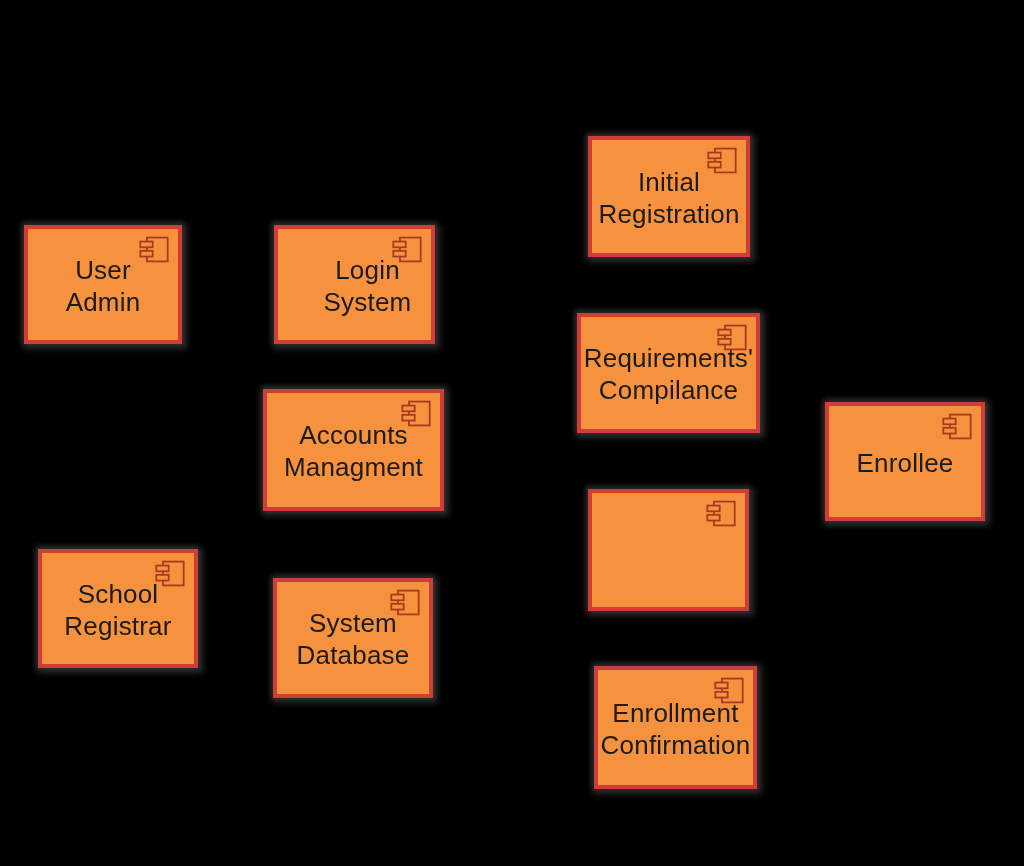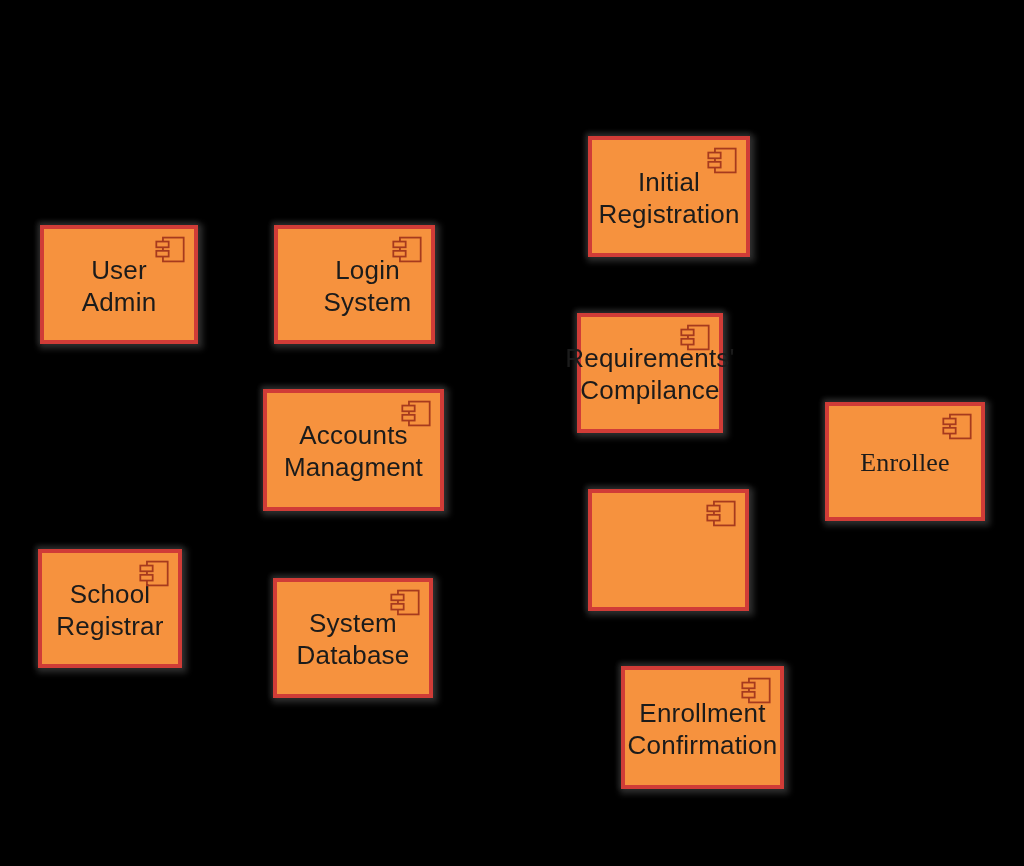--- a/index.html
+++ b/index.html
@@ -57,21 +57,21 @@
   .ic-tab {
     fill: var(--box-fill, #f6923e);
     stroke: var(--icon-stroke, #a63a1e);
     stroke-width: 2;
   }
 </style>
 </head>
 <body>
 
 <div class="canvas">
-    <div class="component" style="left: 40px; top: 225px; width: 158px; height: 119px;">
+    <div class="component" style="left: 24px; top: 225px; width: 158px; height: 119px;">
     <span class="component-icon">
       <svg viewBox="0 0 34 30" aria-hidden="true">
         <rect class="ic-body" x="9" y="1.5" width="23.5" height="27"></rect>
         <rect class="ic-tab" x="1.5" y="6" width="14" height="6.5"></rect>
         <rect class="ic-tab" x="1.5" y="16.5" width="14" height="6.5"></rect>
       </svg>
     </span>
     <div class="component-label">User
 Admin</div>
   </div>
@@ -90,21 +90,21 @@
     <span class="component-icon">
       <svg viewBox="0 0 34 30" aria-hidden="true">
         <rect class="ic-body" x="9" y="1.5" width="23.5" height="27"></rect>
         <rect class="ic-tab" x="1.5" y="6" width="14" height="6.5"></rect>
         <rect class="ic-tab" x="1.5" y="16.5" width="14" height="6.5"></rect>
       </svg>
     </span>
     <div class="component-label">Initial
 Registration</div>
   </div>
-    <div class="component" style="left: 577px; top: 313px; width: 146px; height: 120px;">
+    <div class="component" style="left: 577px; top: 313px; width: 183px; height: 120px;">
     <span class="component-icon">
       <svg viewBox="0 0 34 30" aria-hidden="true">
         <rect class="ic-body" x="9" y="1.5" width="23.5" height="27"></rect>
         <rect class="ic-tab" x="1.5" y="6" width="14" height="6.5"></rect>
         <rect class="ic-tab" x="1.5" y="16.5" width="14" height="6.5"></rect>
       </svg>
     </span>
     <div class="component-label">Requirements'
 Compilance</div>
   </div>
@@ -112,31 +112,31 @@
     <span class="component-icon">
       <svg viewBox="0 0 34 30" aria-hidden="true">
         <rect class="ic-body" x="9" y="1.5" width="23.5" height="27"></rect>
         <rect class="ic-tab" x="1.5" y="6" width="14" height="6.5"></rect>
         <rect class="ic-tab" x="1.5" y="16.5" width="14" height="6.5"></rect>
       </svg>
     </span>
     <div class="component-label">Accounts
 Managment</div>
   </div>
-    <div class="component" style="left: 825px; top: 402px; width: 160px; height: 119px; font-family: Liberation Serif, serif;">
+    <div class="component" style="left: 825px; top: 402px; width: 160px; height: 119px;">
     <span class="component-icon">
       <svg viewBox="0 0 34 30" aria-hidden="true">
         <rect class="ic-body" x="9" y="1.5" width="23.5" height="27"></rect>
         <rect class="ic-tab" x="1.5" y="6" width="14" height="6.5"></rect>
         <rect class="ic-tab" x="1.5" y="16.5" width="14" height="6.5"></rect>
       </svg>
     </span>
     <div class="component-label">Enrollee</div>
   </div>
-    <div class="component" style="left: 38px; top: 549px; width: 144px; height: 119px;">
+    <div class="component" style="left: 38px; top: 549px; width: 160px; height: 119px;">
     <span class="component-icon">
       <svg viewBox="0 0 34 30" aria-hidden="true">
         <rect class="ic-body" x="9" y="1.5" width="23.5" height="27"></rect>
         <rect class="ic-tab" x="1.5" y="6" width="14" height="6.5"></rect>
         <rect class="ic-tab" x="1.5" y="16.5" width="14" height="6.5"></rect>
       </svg>
     </span>
     <div class="component-label">School
 Registrar</div>
   </div>
@@ -153,21 +153,21 @@
   </div>
     <div class="component" style="left: 588px; top: 489px; width: 161px; height: 122px;">
     <span class="component-icon">
       <svg viewBox="0 0 34 30" aria-hidden="true">
         <rect class="ic-body" x="9" y="1.5" width="23.5" height="27"></rect>
         <rect class="ic-tab" x="1.5" y="6" width="14" height="6.5"></rect>
         <rect class="ic-tab" x="1.5" y="16.5" width="14" height="6.5"></rect>
       </svg>
     </span>
   </div>
-    <div class="component" style="left: 621px; top: 666px; width: 163px; height: 123px;">
+    <div class="component" style="left: 594px; top: 666px; width: 163px; height: 123px;">
     <span class="component-icon">
       <svg viewBox="0 0 34 30" aria-hidden="true">
         <rect class="ic-body" x="9" y="1.5" width="23.5" height="27"></rect>
         <rect class="ic-tab" x="1.5" y="6" width="14" height="6.5"></rect>
         <rect class="ic-tab" x="1.5" y="16.5" width="14" height="6.5"></rect>
       </svg>
     </span>
     <div class="component-label">Enrollment
 Confirmation</div>
   </div>

